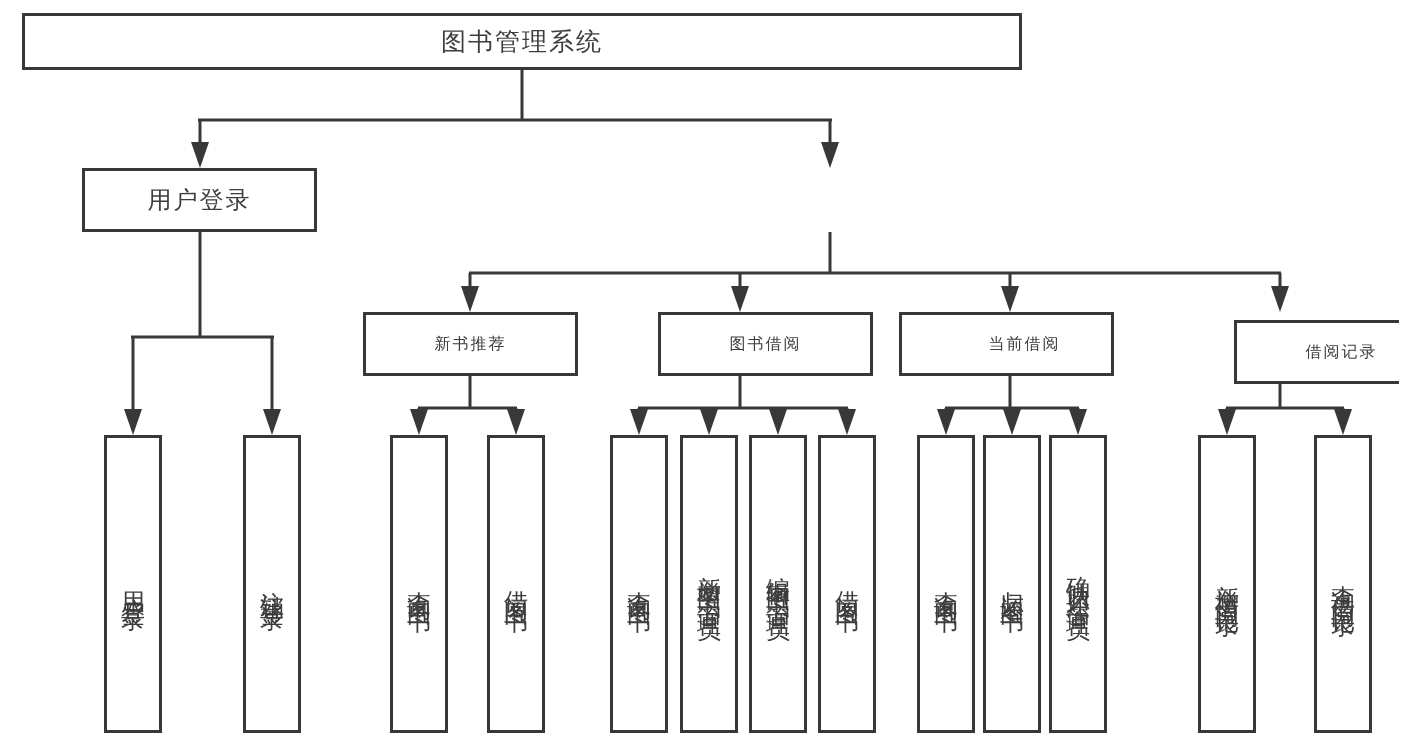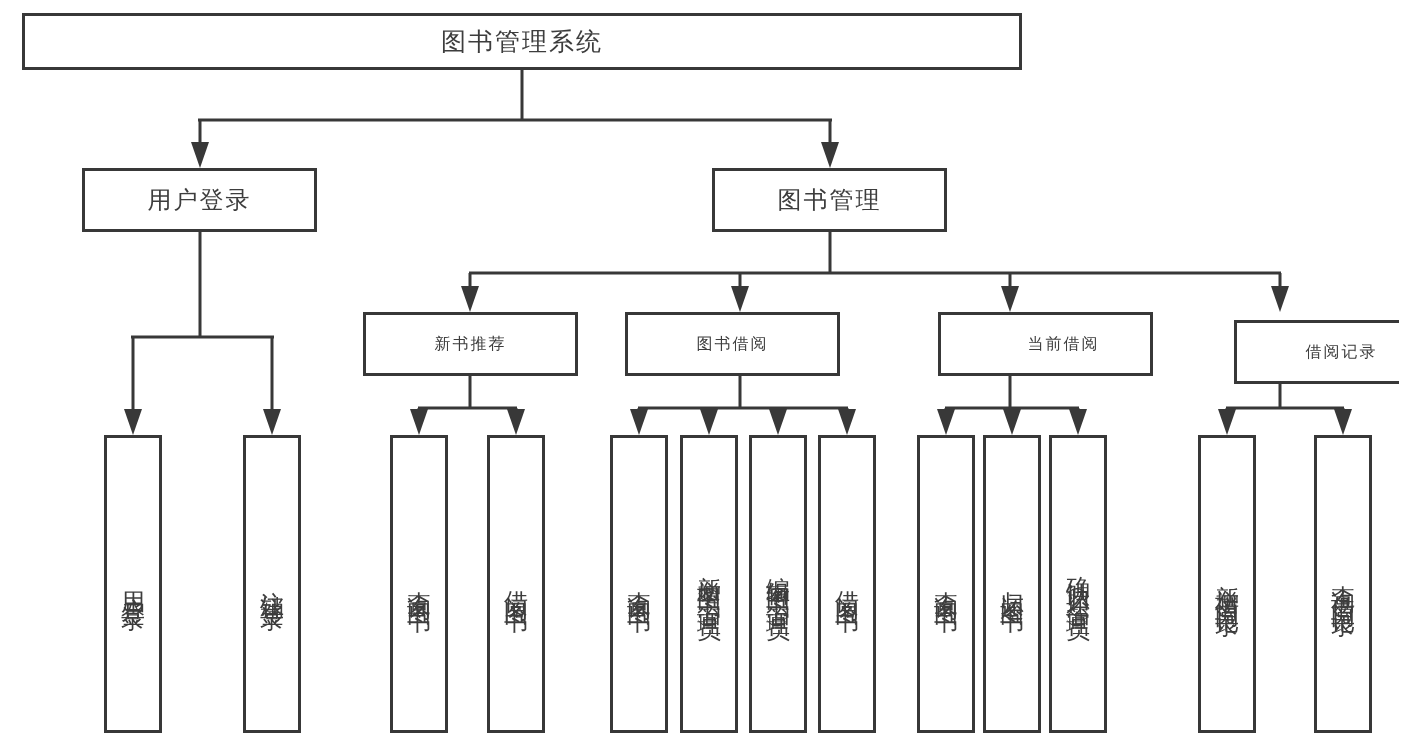--- a/index.html
+++ b/index.html
@@ -28,22 +28,22 @@
     color: #3d3d3d;
     z-index: 2;
   }
   .box span { white-space: nowrap; }
   .root  { left: 22px;  top: 13px;  width: 1000px; height: 57px; font-size: 25px; letter-spacing: 2px; }
   .lvl   { top: 168px; width: 235px; height: 64px; font-size: 24px; letter-spacing: 2px; }
   .l2-0  { left: 82px; }
   .l2-1  { left: 712px; }
   .lv3   { top: 312px; width: 215px; height: 64px; font-size: 16px; letter-spacing: 2px; }
   .l3-0  { left: 363px; }
-  .l3-1  { left: 625px; }
-  .l3-2  { left: 938px; padding-left: 36px; }
+  .l3-1  { left: 658px; }
+  .l3-2  { left: 899px; padding-left: 36px; }
   .l3-3  { left: 1234px; margin-top: 8px; }
   .leaf  { top: 435px; width: 58px; height: 298px; }
   .leaf span {
     writing-mode: vertical-rl;
     text-orientation: mixed;
     font-size: 24px;
     letter-spacing: 6px;
     line-height: 1;
   }
   .a0 { left: 104px; }  .a1 { left: 243px; }
@@ -100,23 +100,20 @@
     </g>
   </svg>
 
   <div class="box root">
     <span>图书管理系统</span>
   </div>
 
   <div class="box lvl l2-0">
     <span>用户登录</span>
   </div>
-  <div class="box lvl l2-1">
-    <span>图书管理</span>
-  </div>
 
   <div class="box lv3 l3-0">
     <span>新书推荐</span>
   </div>
   <div class="box lv3 l3-1">
     <span>图书借阅</span>
   </div>
   <div class="box lv3 l3-2">
     <span>当前借阅</span>
   </div>

